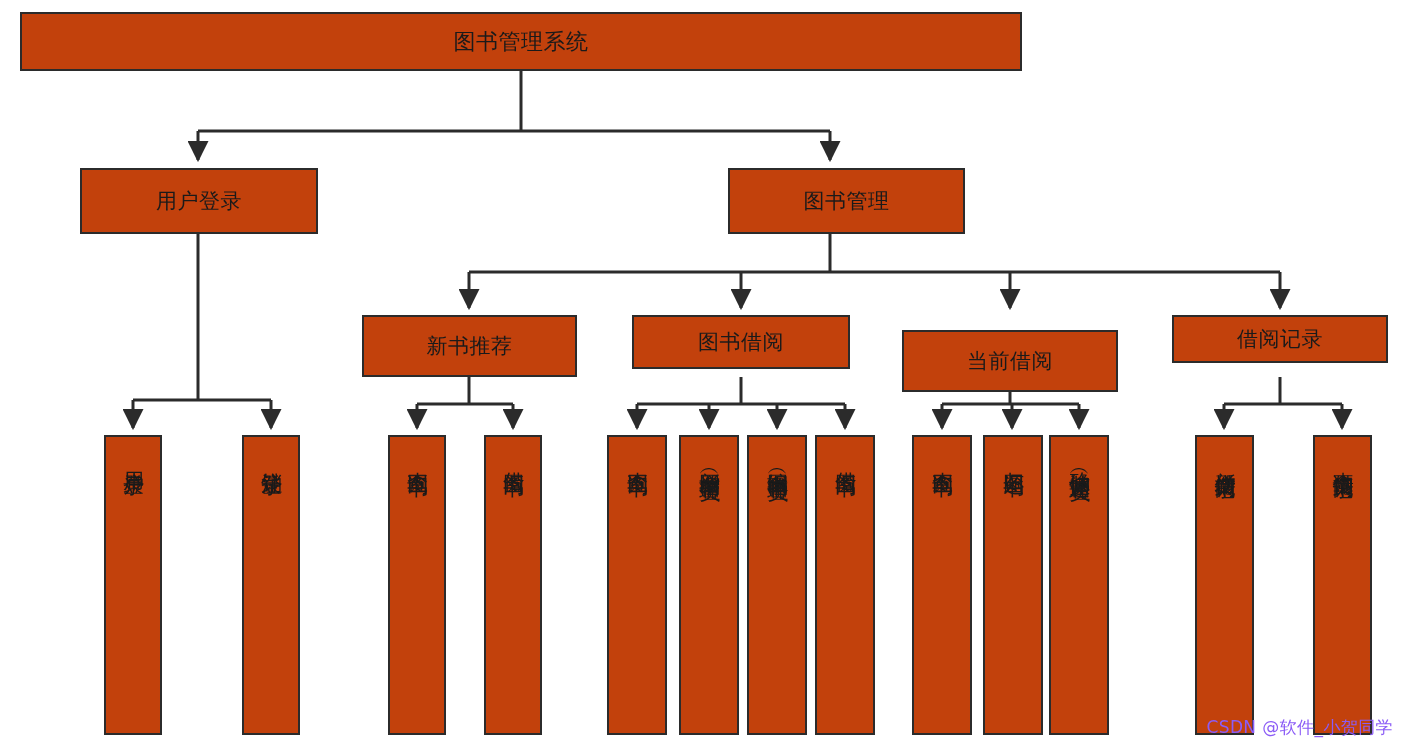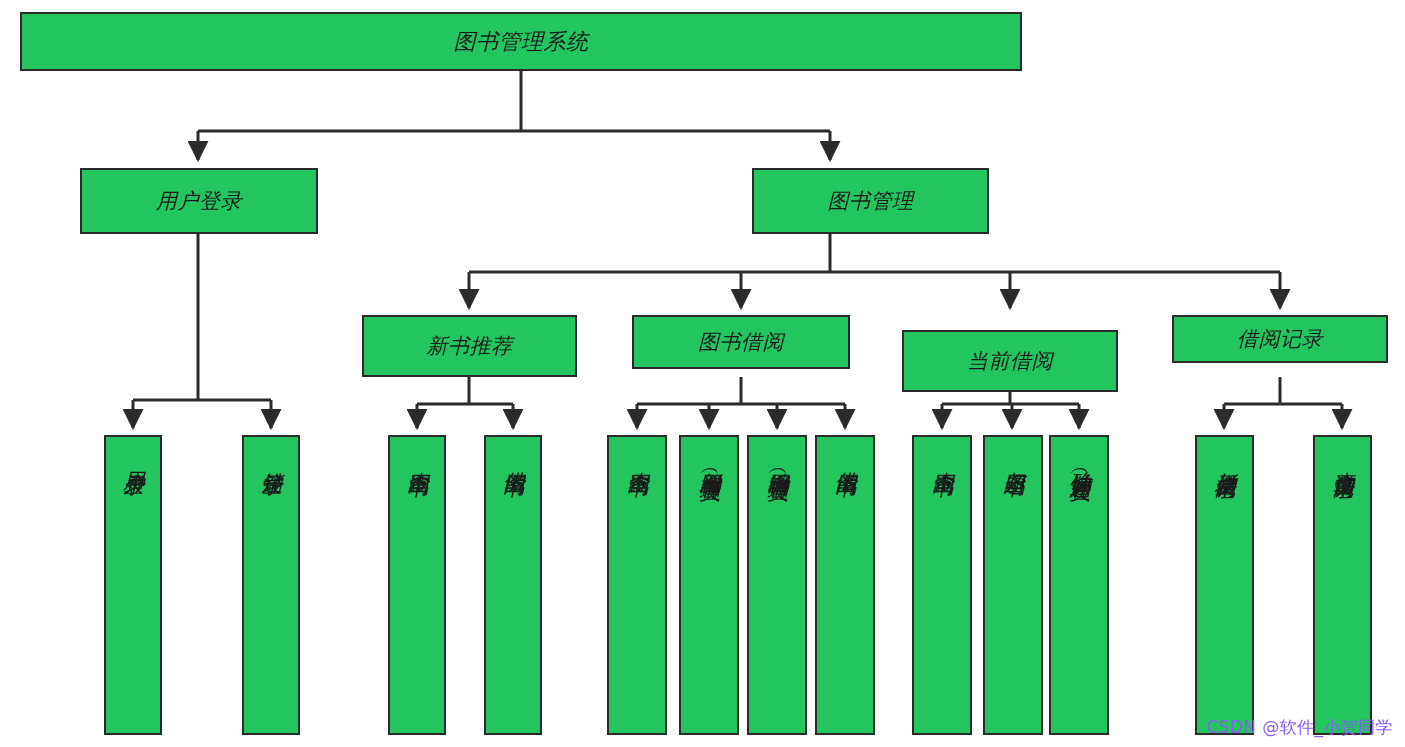--- a/index.html
+++ b/index.html
@@ -21,27 +21,26 @@
     position: absolute;
     left: 0;
     top: 0;
     width: 1405px;
     height: 747px;
     pointer-events: none;
   }
   .node {
     position: absolute;
     box-sizing: border-box;
-    background: #22c55e;
+    background: #c2410c;
     border: 2px solid #2b2b2b;
     display: flex;
     align-items: center;
     justify-content: center;
     z-index: 2;
-    font-style: italic;
   }
   .node-label {
     color: #1a1a1a;
     font-size: 21px;
     line-height: 1.18;
     letter-spacing: 0.5px;
     white-space: nowrap;
     text-align: center;
   }
   .node.horizontal .node-label {
@@ -129,21 +128,21 @@
     </g>
   </svg>
 
   <div class="node horizontal" id="root-node" style="left:20px; top:12px; width:1002px; height:59px;">
     <span class="node-label">图书管理系统</span>
   </div>
 
   <div class="node horizontal" style="left:80px; top:168px; width:238px; height:66px;">
     <span class="node-label">用户登录</span>
   </div>
-  <div class="node horizontal" style="left:752px; top:168px; width:237px; height:66px;">
+  <div class="node horizontal" style="left:728px; top:168px; width:237px; height:66px;">
     <span class="node-label">图书管理</span>
   </div>
 
   <div class="node horizontal" style="left:362px; top:315px; width:215px; height:62px;">
     <span class="node-label">新书推荐</span>
   </div>
   <div class="node horizontal" style="left:632px; top:315px; width:218px; height:54px;">
     <span class="node-label">图书借阅</span>
   </div>
   <div class="node horizontal" style="left:902px; top:330px; width:216px; height:62px;">

